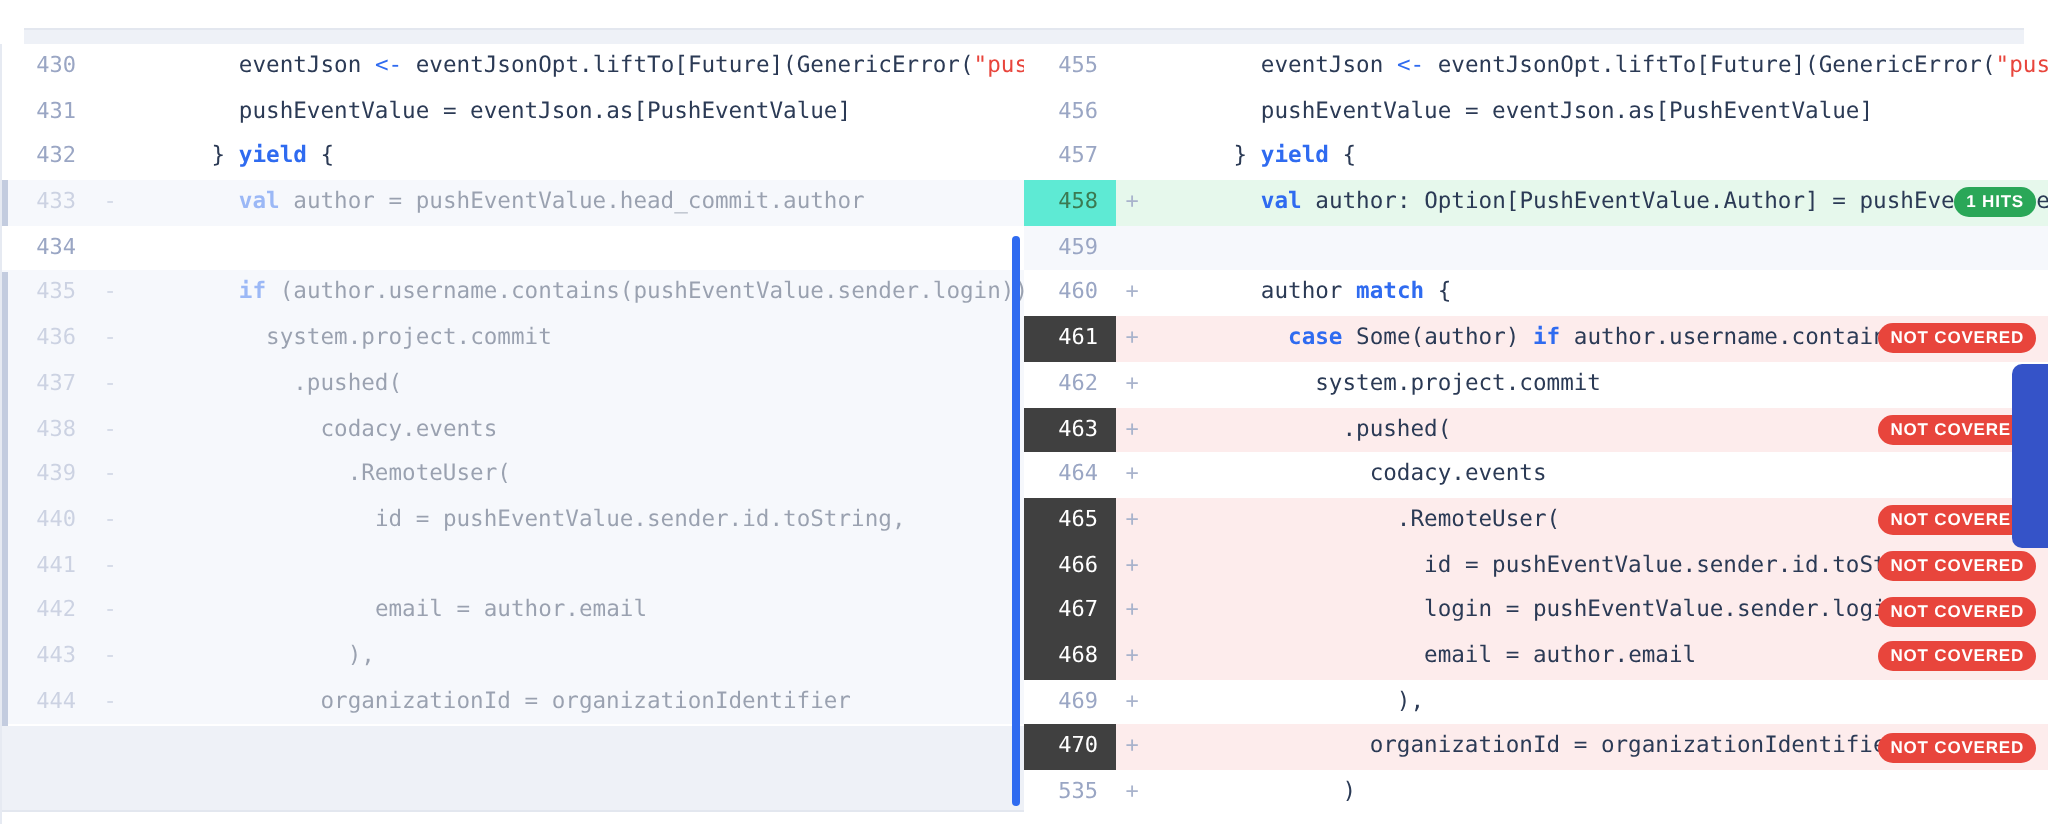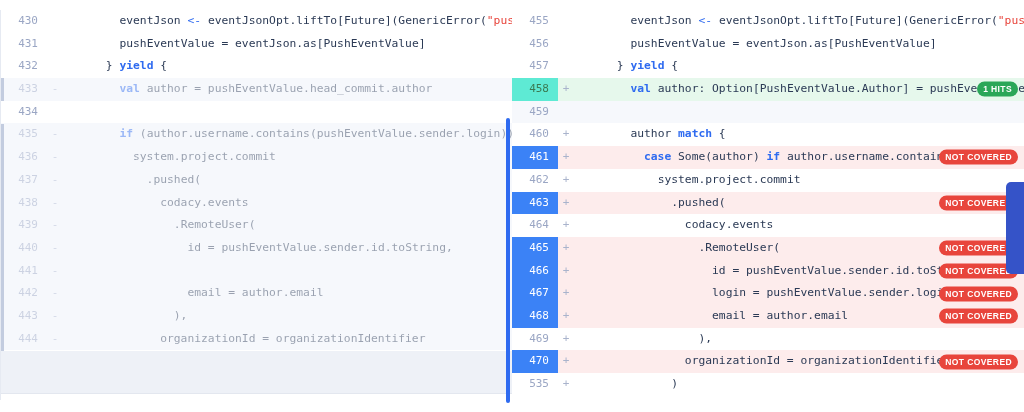--- a/index.html
+++ b/index.html
@@ -22,21 +22,21 @@
   .top-strip {
     position: absolute;
     left: 12px; top: 14px;
     width: 1000px; height: 8px;
     background: #eef1f7;
     border-top: 1px solid #e3e7ef;
   }
 
   .panes {
     position: absolute;
-    left: 0; top: 10px;
+    left: 0; top: 22px;
     width: 1024px; height: 390px;
     display: flex;
     flex-direction: row;
   }
 
   .pane {
     position: relative;
     height: 390px;
     overflow: hidden;
     background: #ffffff;
@@ -94,21 +94,21 @@
 
   
   .pane-right .row.ctx { background: #ffffff; }
   .pane-right .row.blank { background: #f6f8fc; align-items: center; }
   .pane-right .row.add { background: #ffffff; }
 
   .pane-right .row.hit { background: #e6f8ec; }
   .pane-right .row.hit .gutter { background: #5eead4; color: #3b7a52; }
 
   .pane-right .row.miss { background: #fdecec; }
-  .pane-right .row.miss .gutter { background: #3b82f6; color: #ffffff; }
+  .pane-right .row.miss .gutter { background: #404040; color: #ffffff; }
 
   
   .filler {
     position: absolute;
     left: 0; right: 0;
     background: #eef1f7;
     border-bottom: 1px solid #e3e7ef;
   }
 
   

